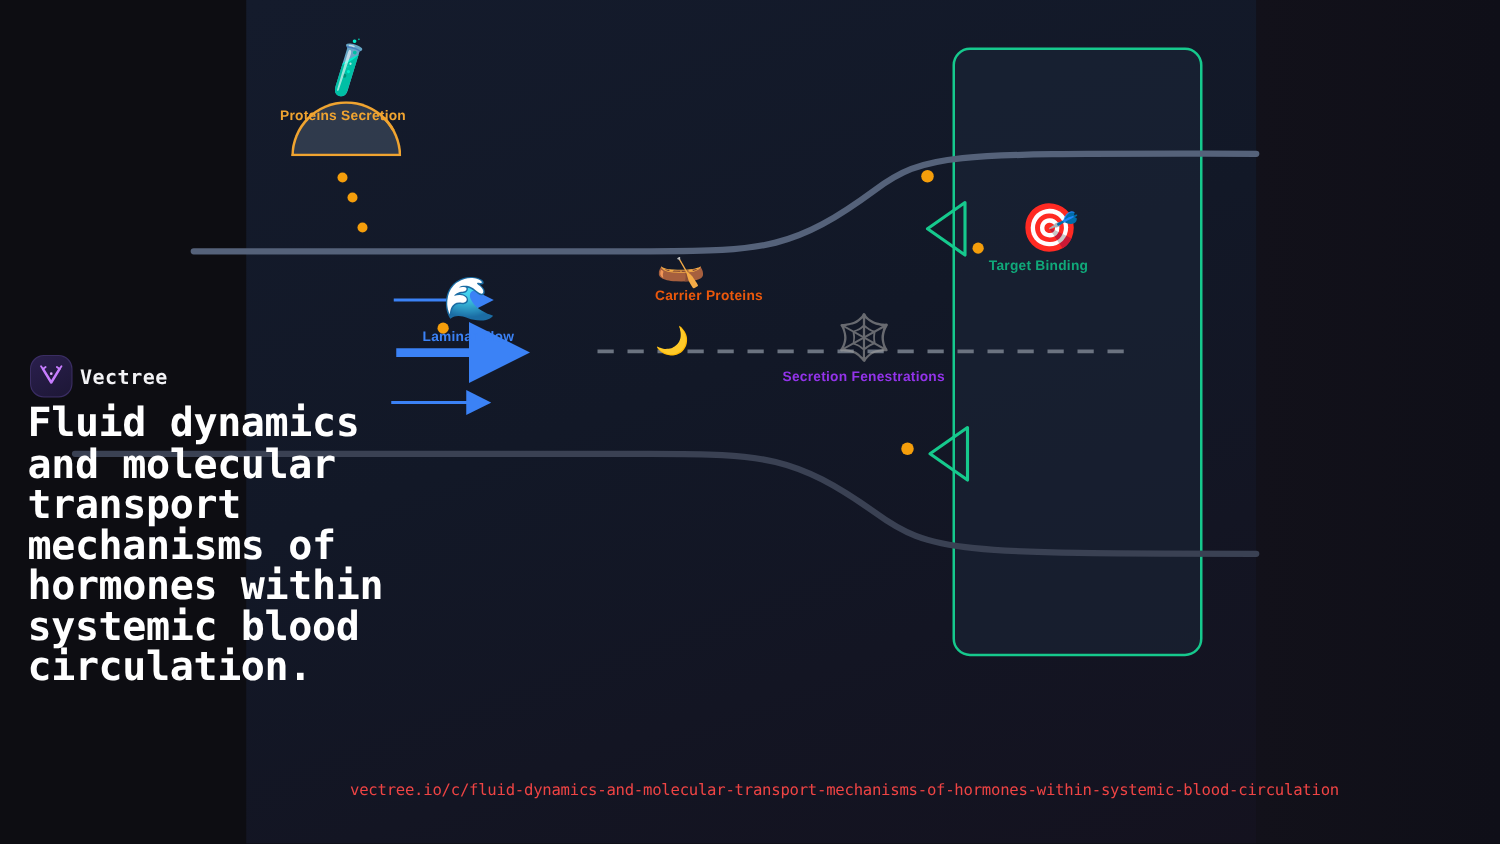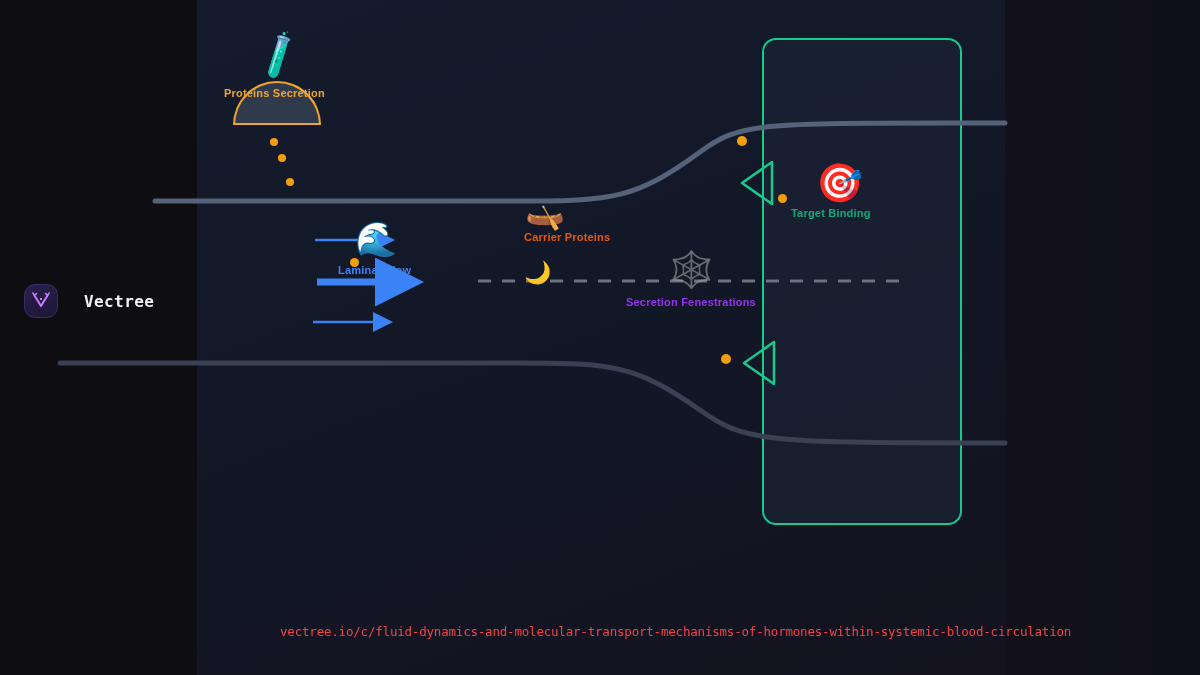--- a/index.html
+++ b/index.html
@@ -93,21 +93,21 @@
   
   .particle {
     position: absolute;
     border-radius: 50%;
     background: #f59e0b;
   }
 
   
   #brandrow {
     position: absolute; left: 24px; top: 284px;
-    display: flex; align-items: center; gap: 26px;
+    display: flex; align-items: center; gap: 6px;
   }
   #brand-logo {
     width: 34px; height: 34px; border-radius: 11px;
     background: linear-gradient(150deg, #2a1f4d 0%, #1d1736 100%);
     border: 1px solid #3a2d63;
     display: flex; align-items: center; justify-content: center;
   }
   #brand-name {
     color: #f2f2f5; font-size: 16px; font-weight: bold;
     font-family: "DejaVu Sans Mono", monospace;
@@ -200,16 +200,17 @@
       <svg width="20" height="20" viewBox="0 0 24 24" aria-hidden="true">
         <path d="M4 5 L12 18 L20 5" fill="none" stroke="#c77dff" stroke-width="2.4" stroke-linecap="round" stroke-linejoin="round"></path>
         <path d="M4 5 L2.2 2.4 M4 5 L6.6 3.1" fill="none" stroke="#c77dff" stroke-width="1.8" stroke-linecap="round"></path>
         <path d="M20 5 L21.8 2.4 M20 5 L17.4 3.1" fill="none" stroke="#c77dff" stroke-width="1.8" stroke-linecap="round"></path>
         <circle cx="12" cy="9.5" r="1.25" fill="#e0aaff"></circle>
       </svg>
     </div>
     <span id="brand-name">Vectree</span>
   </div>
 
+  <h1 id="headline">Fluid dynamics and molecular transport mechanisms of hormones within systemic blood circulation.</h1>
 
   <div id="url">vectree.io/c/fluid-dynamics-and-molecular-transport-mechanisms-of-hormones-within-systemic-blood-circulation</div>
 
 </div>
 
 </body></html>

